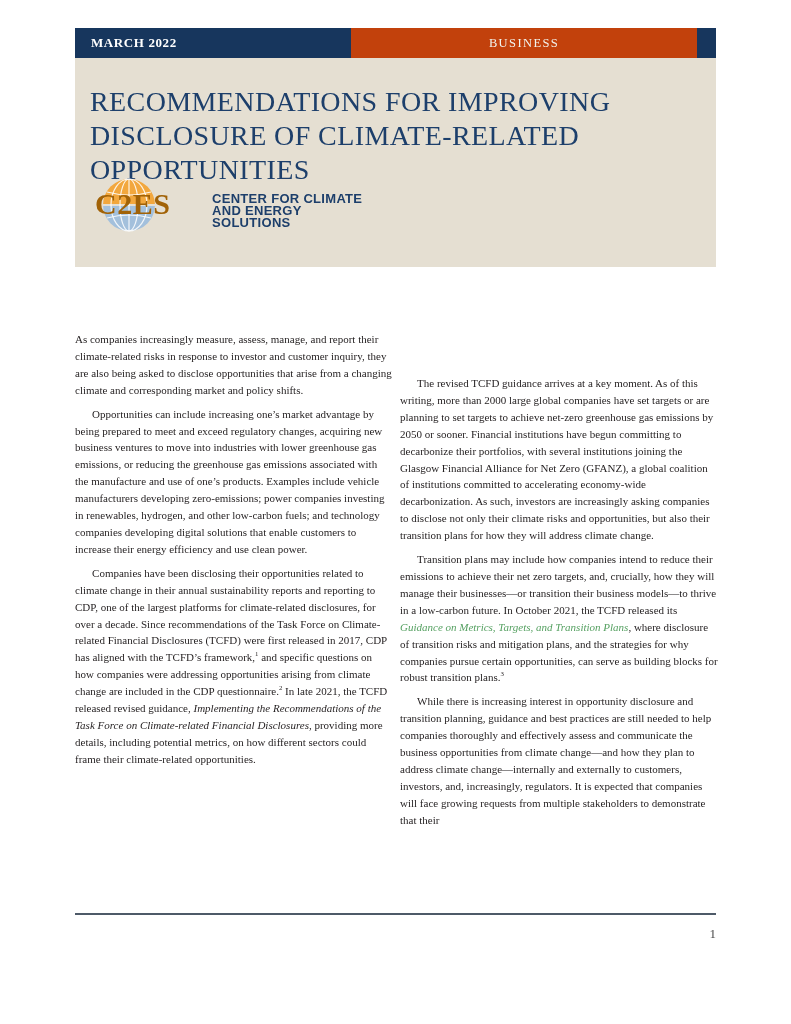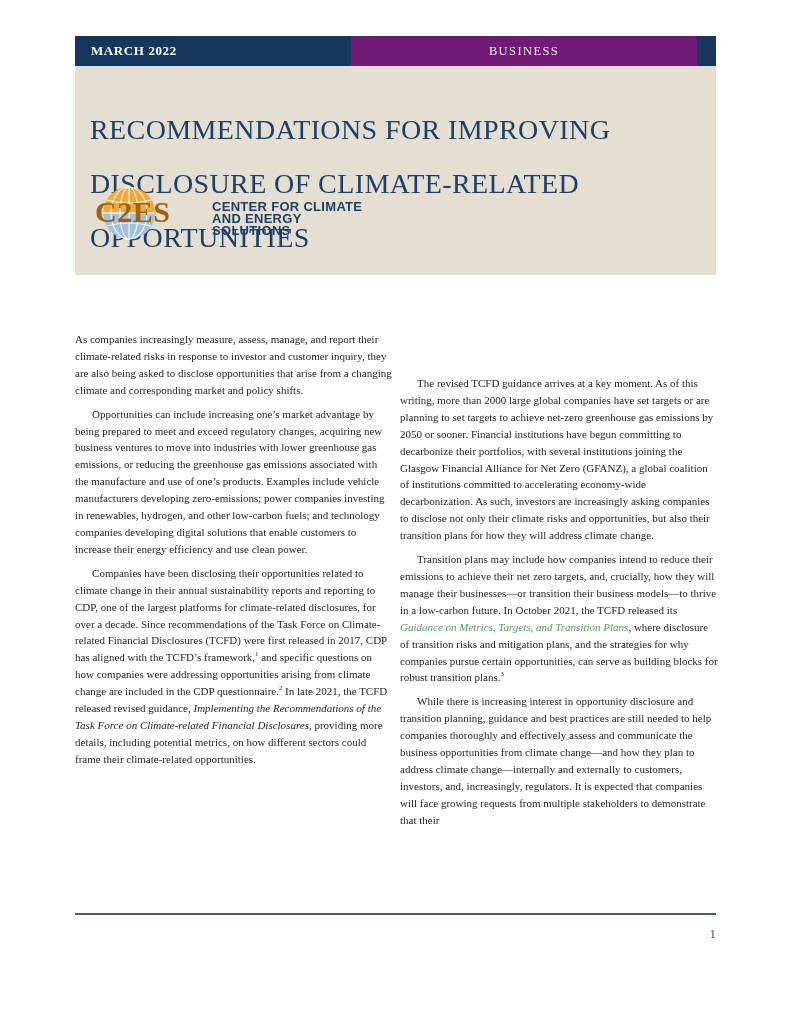--- a/index.html
+++ b/index.html
@@ -4,40 +4,40 @@
 <style>
   html,body { margin:0; padding:0; }
   body {
     width:791px; height:1024px; background:#ffffff; position:relative;
     font-family:"Liberation Serif", serif; color:#221e1f;
     -webkit-font-smoothing:antialiased;
   }
   .page { position:absolute; inset:0; overflow:hidden; }
 
   
-  .banner { position:absolute; left:75px; top:36px; width:641px; height:239px; background:#e5dfd2; }
+  .banner { position:absolute; left:75px; top:28px; width:641px; height:239px; background:#e5dfd2; }
   .topbar { display:flex; height:30px; width:100%; }
   .topbar-date {
     width:276px; background:#17365d; color:#ffffff; box-sizing:border-box;
     display:flex; align-items:center; padding-left:16px;
     font-size:13px; font-weight:bold; letter-spacing:0.6px;
   }
   .topbar-category {
-    flex:1; background:#701a75; color:#f2f4ee;
+    flex:1; background:#c2410c; color:#f2f4ee;
     display:flex; align-items:center; justify-content:center;
     font-size:12.5px; letter-spacing:1.4px;
   }
   .topbar-cap { width:19px; background:#17365d; }
 
   .doc-title {
     position:absolute; left:15px; top:38px; width:560px;
     color:#1d3f6b; font-size:28px; line-height:34px; letter-spacing:0.4px;
     font-weight:normal;
   }
-  .doc-title .tline { display:block;margin-top:20px; }
+  .doc-title .tline { display:block; }
 
   
   .logo { position:absolute; left:20px; top:150px; width:280px; height:56px; }
   .logo-globe { position:absolute; left:7px; top:0; width:54px; height:54px; }
   .logo-acronym {
     position:absolute; left:0; top:9px; color:#a16207;
     font-size:30px; font-weight:bold; letter-spacing:0.5px;
   }
   .logo-org {
     position:absolute; left:71px; top:15px; color:#1d3f6b;

